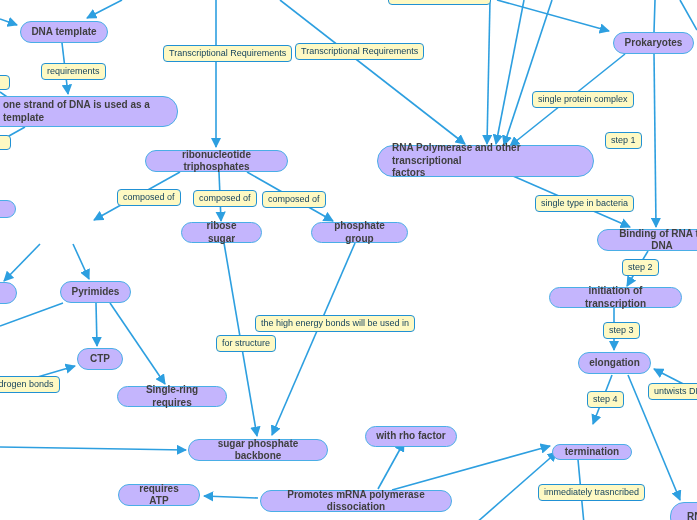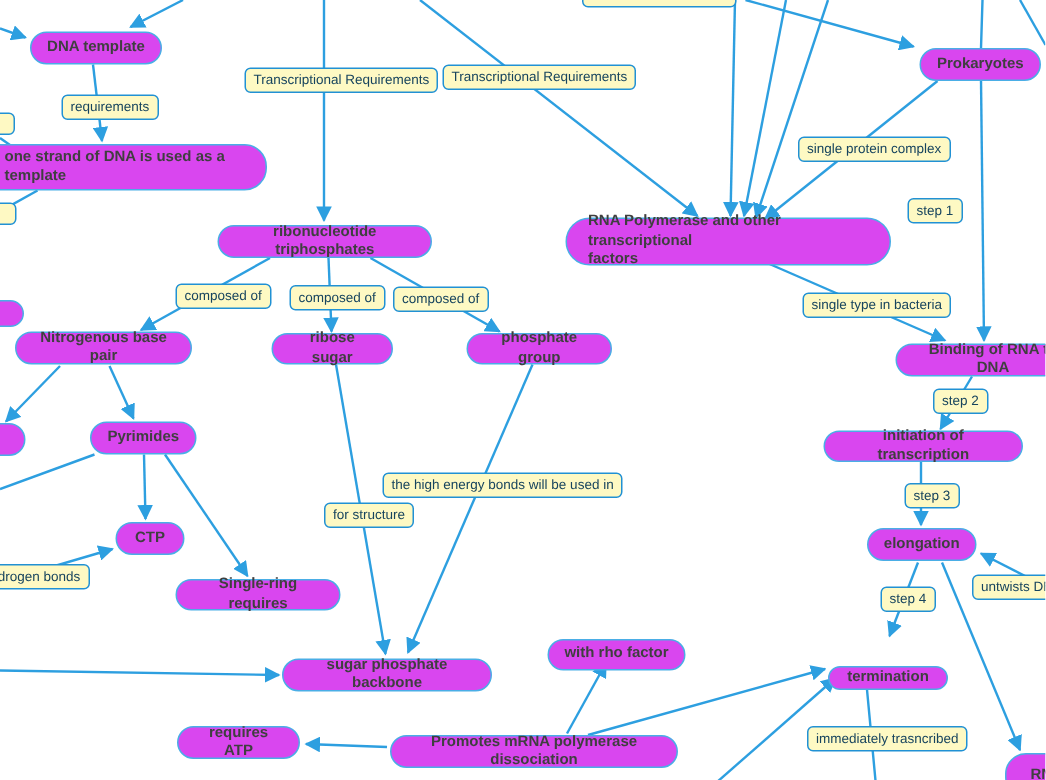--- a/index.html
+++ b/index.html
@@ -4,21 +4,21 @@
 <style>
   html,body{margin:0;padding:0;background:#fff;}
   #canvas{
     position:relative;width:697px;height:520px;overflow:hidden;background:#ffffff;
     font-family:"Liberation Sans", sans-serif;
   }
   #edges{position:absolute;left:0;top:0;width:697px;height:520px;}
   .edge{stroke:#2d9fe0;stroke-width:1.6;fill:none;}
   .node{
     position:absolute;display:flex;align-items:center;justify-content:center;
-    background:#d946ef;border:1.5px solid #4aaee6;border-radius:12px;
+    background:#c4b5fd;border:1.5px solid #4aaee6;border-radius:12px;
     font-size:10px;font-weight:bold;color:#3f3f3f;text-align:center;
     white-space:pre-line;line-height:1.25;box-sizing:border-box;padding:2px 10px;
   }
   .node.leftalign{justify-content:flex-start;text-align:left;}
   .elabel{
     position:absolute;background:#fef9c3;border:1px solid #2191d4;border-radius:4px;
     color:#17445e;font-size:9px;line-height:1;padding:3px 5px;white-space:nowrap;
   }
 </style>
 </head>
@@ -72,21 +72,20 @@
     <line class="edge" x1="0" y1="388" x2="75" y2="366" marker-end="url(#arr)"></line>
   </svg>
 
   <div class="node" style="left:20px;top:21px;width:88px;height:22px;">DNA template</div>
   <div class="node leftalign" style="left:-20px;top:96px;width:198px;height:31px;border-radius:15px;padding-left:22px;">one strand of DNA is used as a
 template</div>
   <div class="node" style="left:145px;top:150px;width:143px;height:22px;">ribonucleotide triphosphates</div>
   <div class="node leftalign" style="left:377px;top:145px;width:217px;height:32px;border-radius:16px;padding-left:14px;">RNA Polymerase and other transcriptional
 factors</div>
   <div class="node" style="left:613px;top:32px;width:81px;height:22px;">Prokaryotes</div>
-  <div class="node" style="left:10px;top:221px;width:118px;height:22px;">Nitrogenous base pair</div>
   <div class="node" style="left:181px;top:222px;width:81px;height:21px;">ribose sugar</div>
   <div class="node" style="left:311px;top:222px;width:97px;height:21px;">phosphate group</div>
   <div class="node" style="left:597px;top:229px;width:130px;height:22px;">Binding of RNA to DNA</div>
   <div class="node" style="left:60px;top:281px;width:71px;height:22px;">Pyrimides</div>
   <div class="node" style="left:549px;top:287px;width:133px;height:21px;">initiation of transcription</div>
   <div class="node" style="left:77px;top:348px;width:46px;height:22px;">CTP</div>
   <div class="node" style="left:578px;top:352px;width:73px;height:22px;">elongation</div>
   <div class="node" style="left:117px;top:386px;width:110px;height:21px;">Single-ring requires</div>
   <div class="node" style="left:188px;top:439px;width:140px;height:22px;">sugar phosphate backbone</div>
   <div class="node" style="left:365px;top:426px;width:92px;height:21px;">with rho factor</div>

